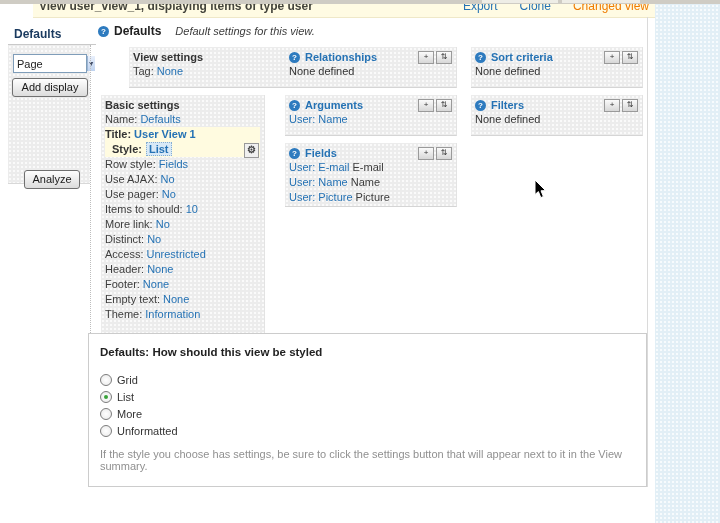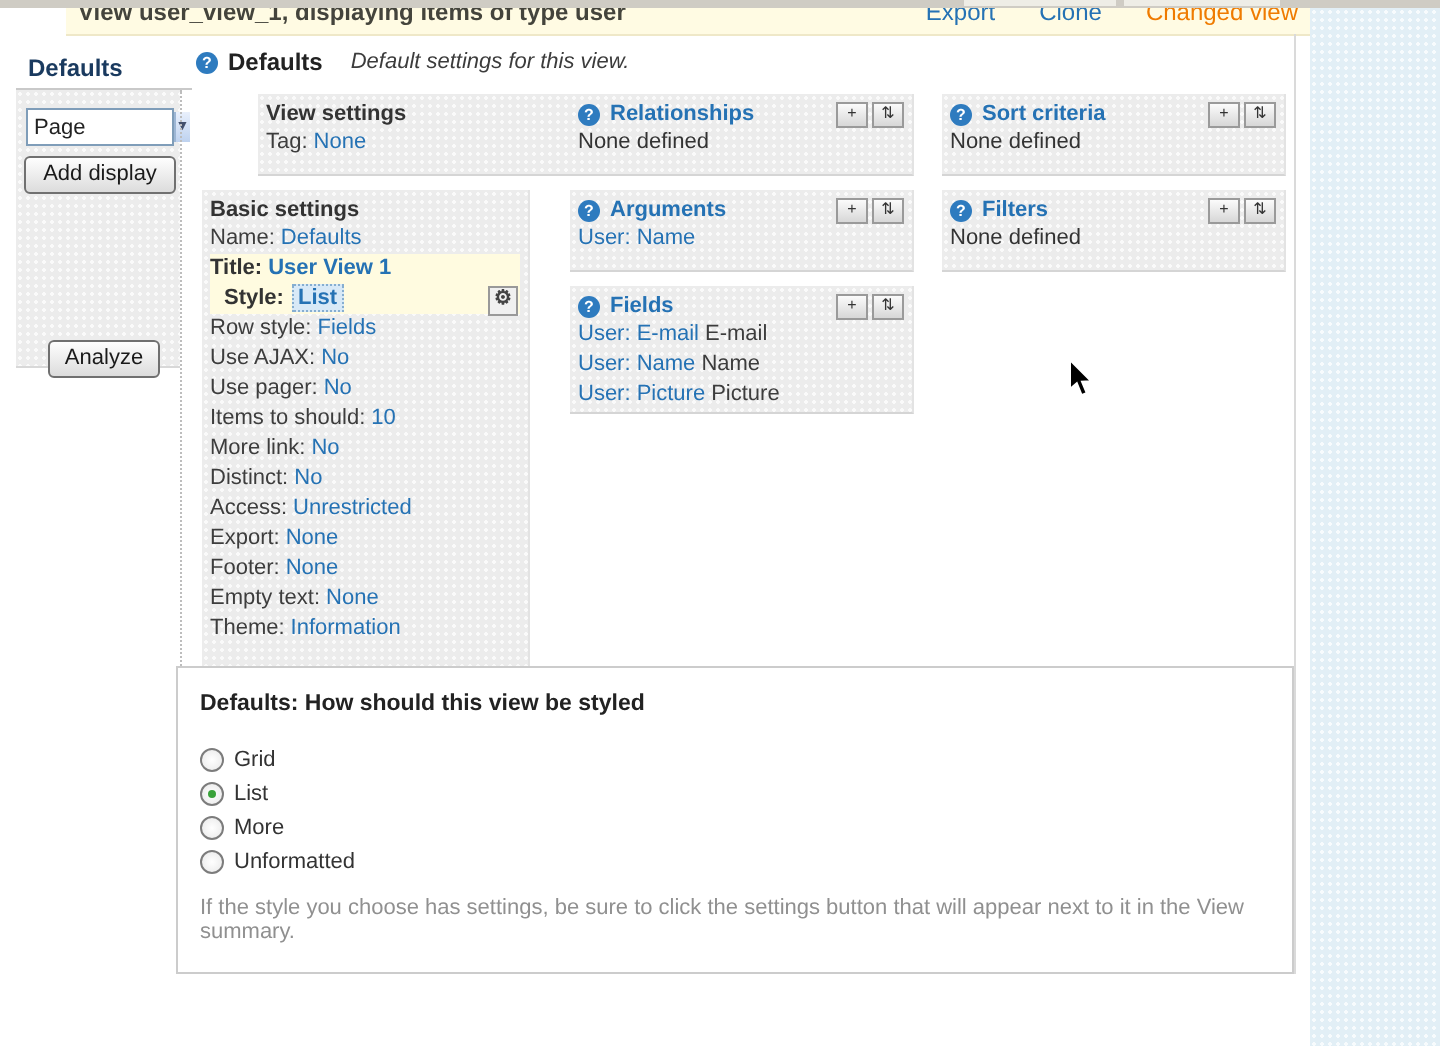--- a/index.html
+++ b/index.html
@@ -180,21 +180,21 @@
   <div class="row"><span class="lbl">Name:</span><a>Defaults</a></div>
   <div class="row changed"><span class="lbl">Title:</span><a>User View 1</a></div>
   <div class="row changed style-row"><span class="lbl">Style:</span><a class="active-val">List</a><span class="gear-btn">⚙</span></div>
   <div class="row"><span class="lbl">Row style:</span><a>Fields</a></div>
   <div class="row"><span class="lbl">Use AJAX:</span><a>No</a></div>
   <div class="row"><span class="lbl">Use pager:</span><a>No</a></div>
   <div class="row"><span class="lbl">Items to should:</span><a>10</a></div>
   <div class="row"><span class="lbl">More link:</span><a>No</a></div>
   <div class="row"><span class="lbl">Distinct:</span><a>No</a></div>
   <div class="row"><span class="lbl">Access:</span><a>Unrestricted</a></div>
-  <div class="row"><span class="lbl">Export:</span><a>None</a></div>
+  <div class="row"><span class="lbl">Header:</span><a>None</a></div>
   <div class="row"><span class="lbl">Footer:</span><a>None</a></div>
   <div class="row"><span class="lbl">Empty text:</span><a>None</a></div>
   <div class="row"><span class="lbl">Theme:</span><a>Information</a></div>
 </div>
 
 <div class="box" style="left:285px;top:95px;width:172px;height:41px;">
   <div class="hdr">
     <span class="help-icon">?</span>
     <a class="t">Arguments</a>
     <span class="sp"></span>

